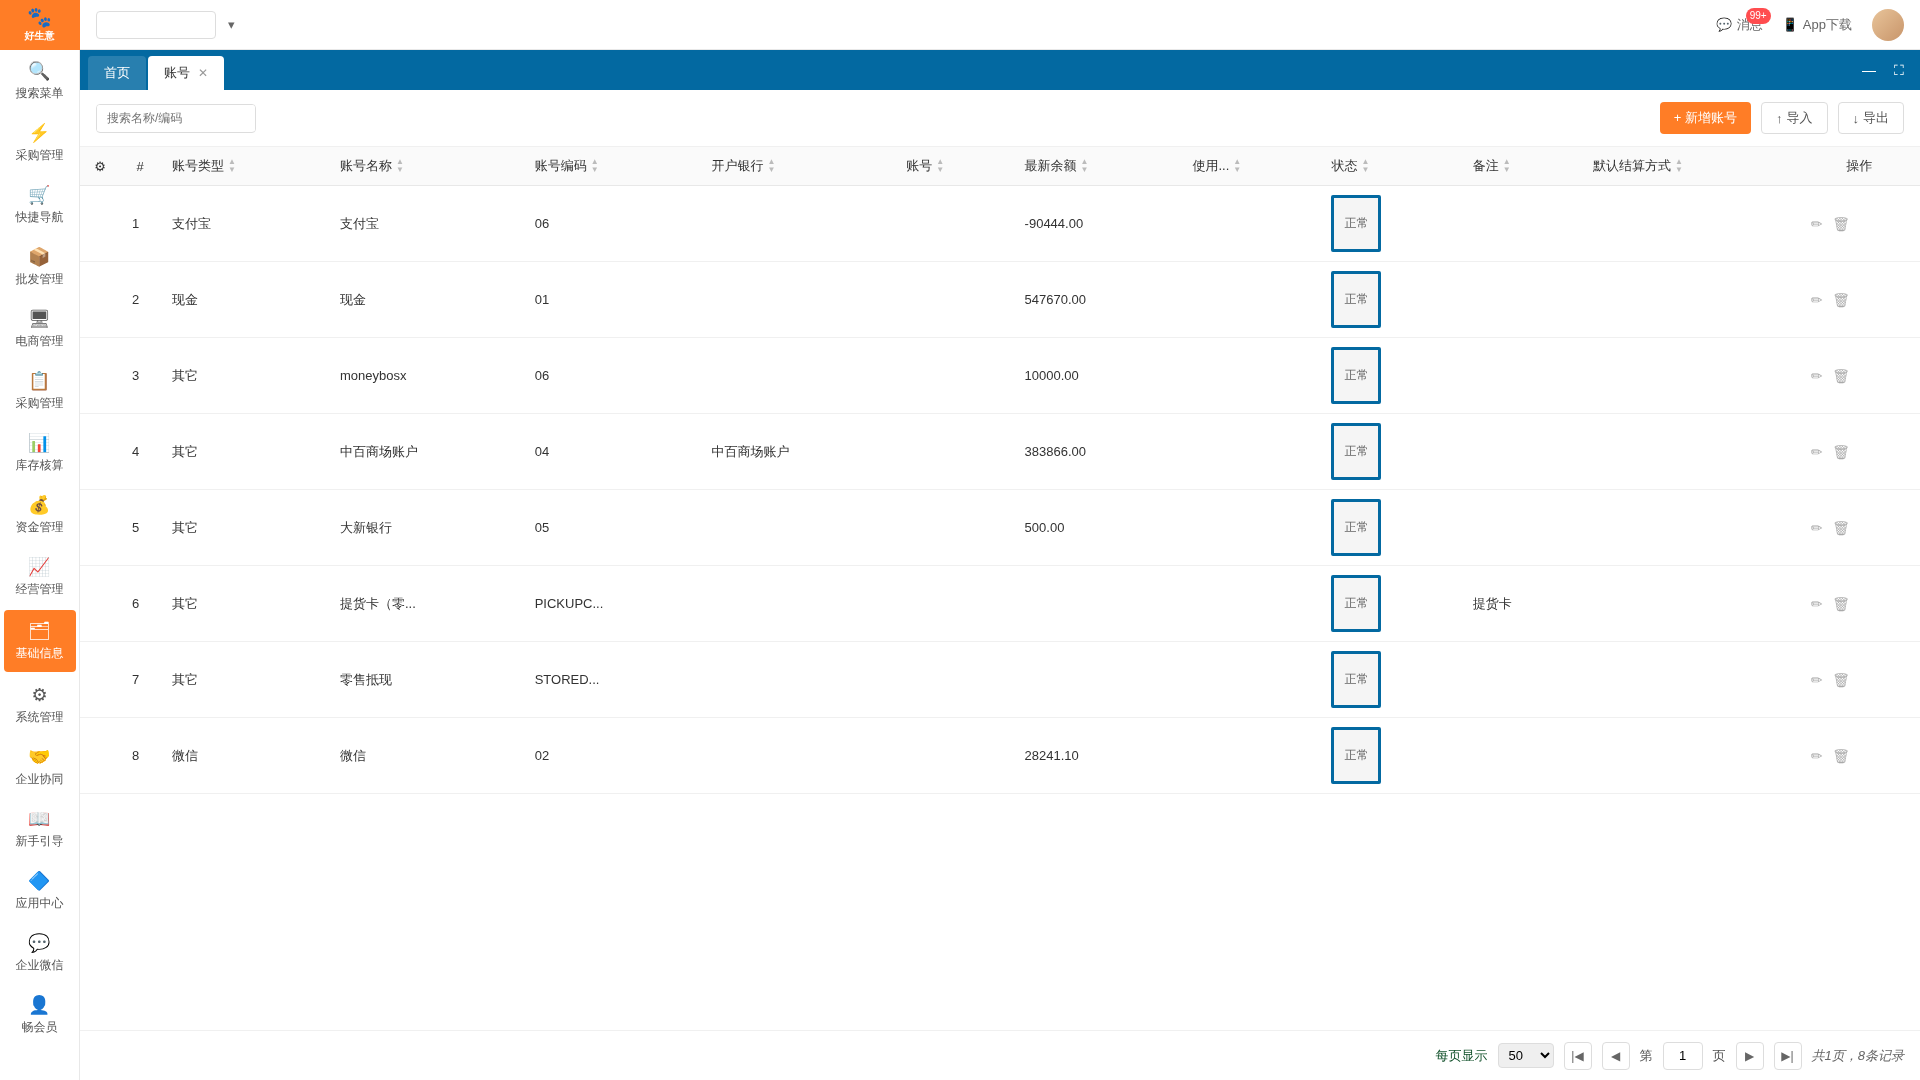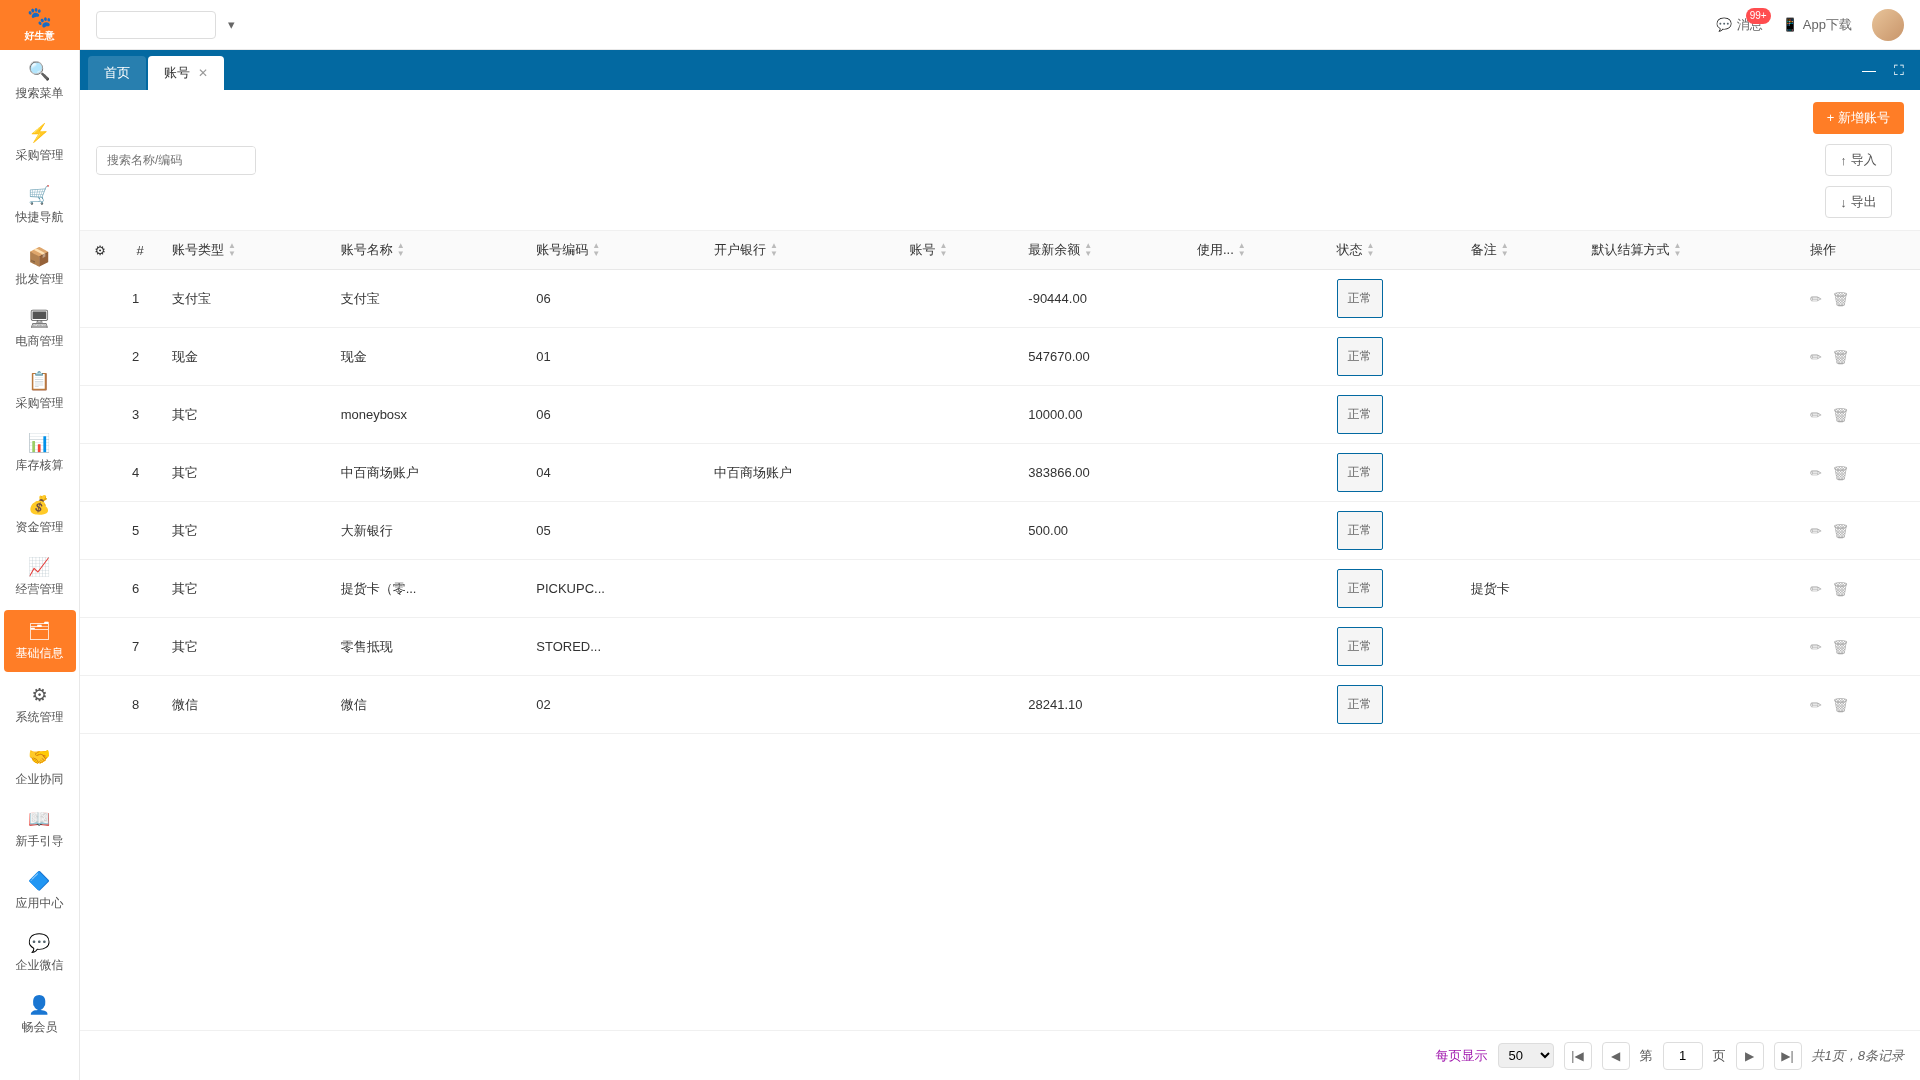--- a/index.html
+++ b/index.html
@@ -182,21 +182,20 @@
       background: none;
       border: none;
       cursor: pointer;
       padding: 6px 8px;
       color: #999;
     }
     .toolbar-right {
       display: flex;
       align-items: center;
       gap: 10px;
-      flex-direction: column;
     }
     .btn-primary {
       background: #ff7d26;
       color: #fff;
       border: none;
       border-radius: 4px;
       padding: 7px 14px;
       cursor: pointer;
       font-size: 13px;
       display: flex;
@@ -226,21 +225,21 @@
       width: 100%;
       border-collapse: collapse;
       font-size: 13px;
     }
     thead tr {
       background: #fafafa;
       border-bottom: 1px solid #e8e8e8;
     }
     thead th {
       padding: 10px 12px;
-      text-align: left;
+      text-align: center;
       color: #333;
       font-weight: 500;
       white-space: nowrap;
       border-bottom: 1px solid #e8e8e8;
     }
     thead th:first-child {
       width: 40px;
       text-align: center;
     }
     .col-sort {
@@ -261,26 +260,26 @@
       transition: background 0.15s;
     }
     tbody td {
       padding: 9px 12px;
       color: #333;
       white-space: nowrap;
     }
     tbody td:first-child { text-align: center; color: #999; }
     .status-badge {
       display: inline-block;
-      padding: 10px 10px;
+      padding: 17px 10px;
       border-radius: 2px;
       font-size: 12px;
       background: #f5f5f5;
       color: #666;
-      border: 1px solid #0369a1;
+      border: 3px solid #0369a1;
     }
     .status-normal { background: #f5f5f5; color: #666; }
     .action-icons {
       display: flex;
       gap: 10px;
       align-items: center;
     }
     .action-icon {
       cursor: pointer;
       color: #aaa;
@@ -299,21 +298,21 @@
       display: flex;
       align-items: center;
       justify-content: flex-end;
       padding: 0 16px;
       gap: 10px;
       border-top: 1px solid #f0f0f0;
       flex-shrink: 0;
       font-size: 13px;
       color: #555;
     }
-    .pagination-label { color: #a21caf; }
+    .pagination-label { color: #14532d; }
     .page-size-select {
       border: 1px solid #ddd;
       border-radius: 4px;
       padding: 3px 6px;
       font-size: 13px;
       cursor: pointer;
     }
     .page-nav-btn {
       width: 28px;
       height: 28px;

